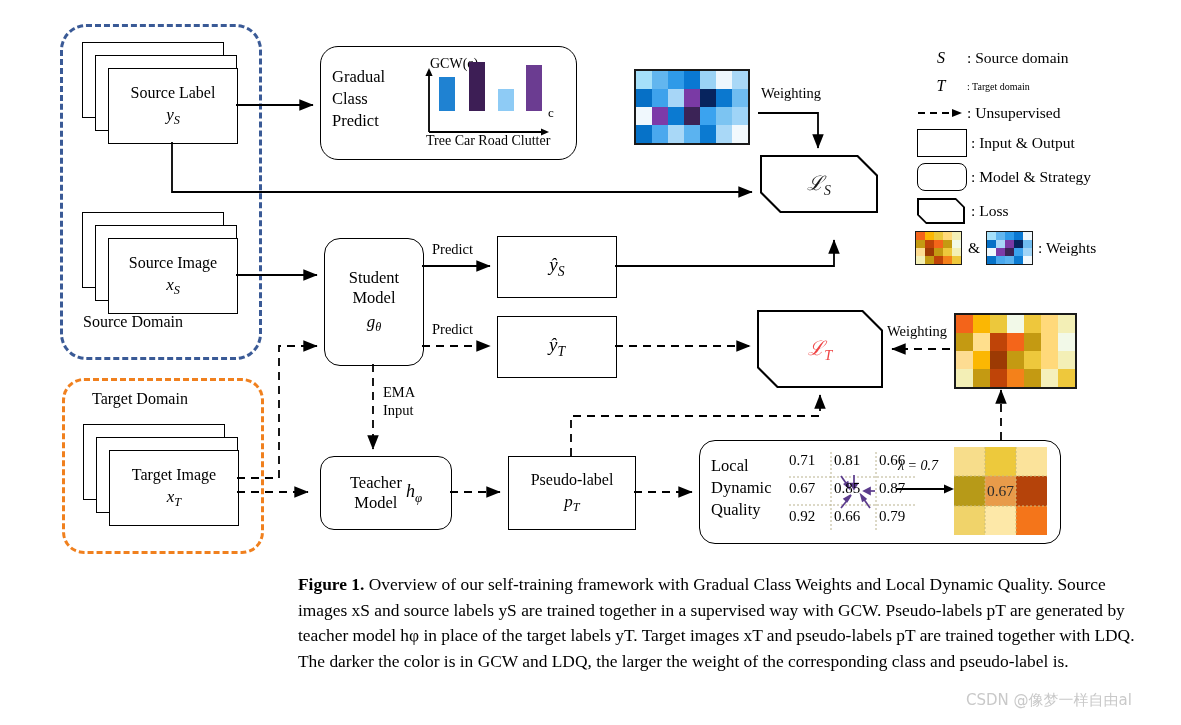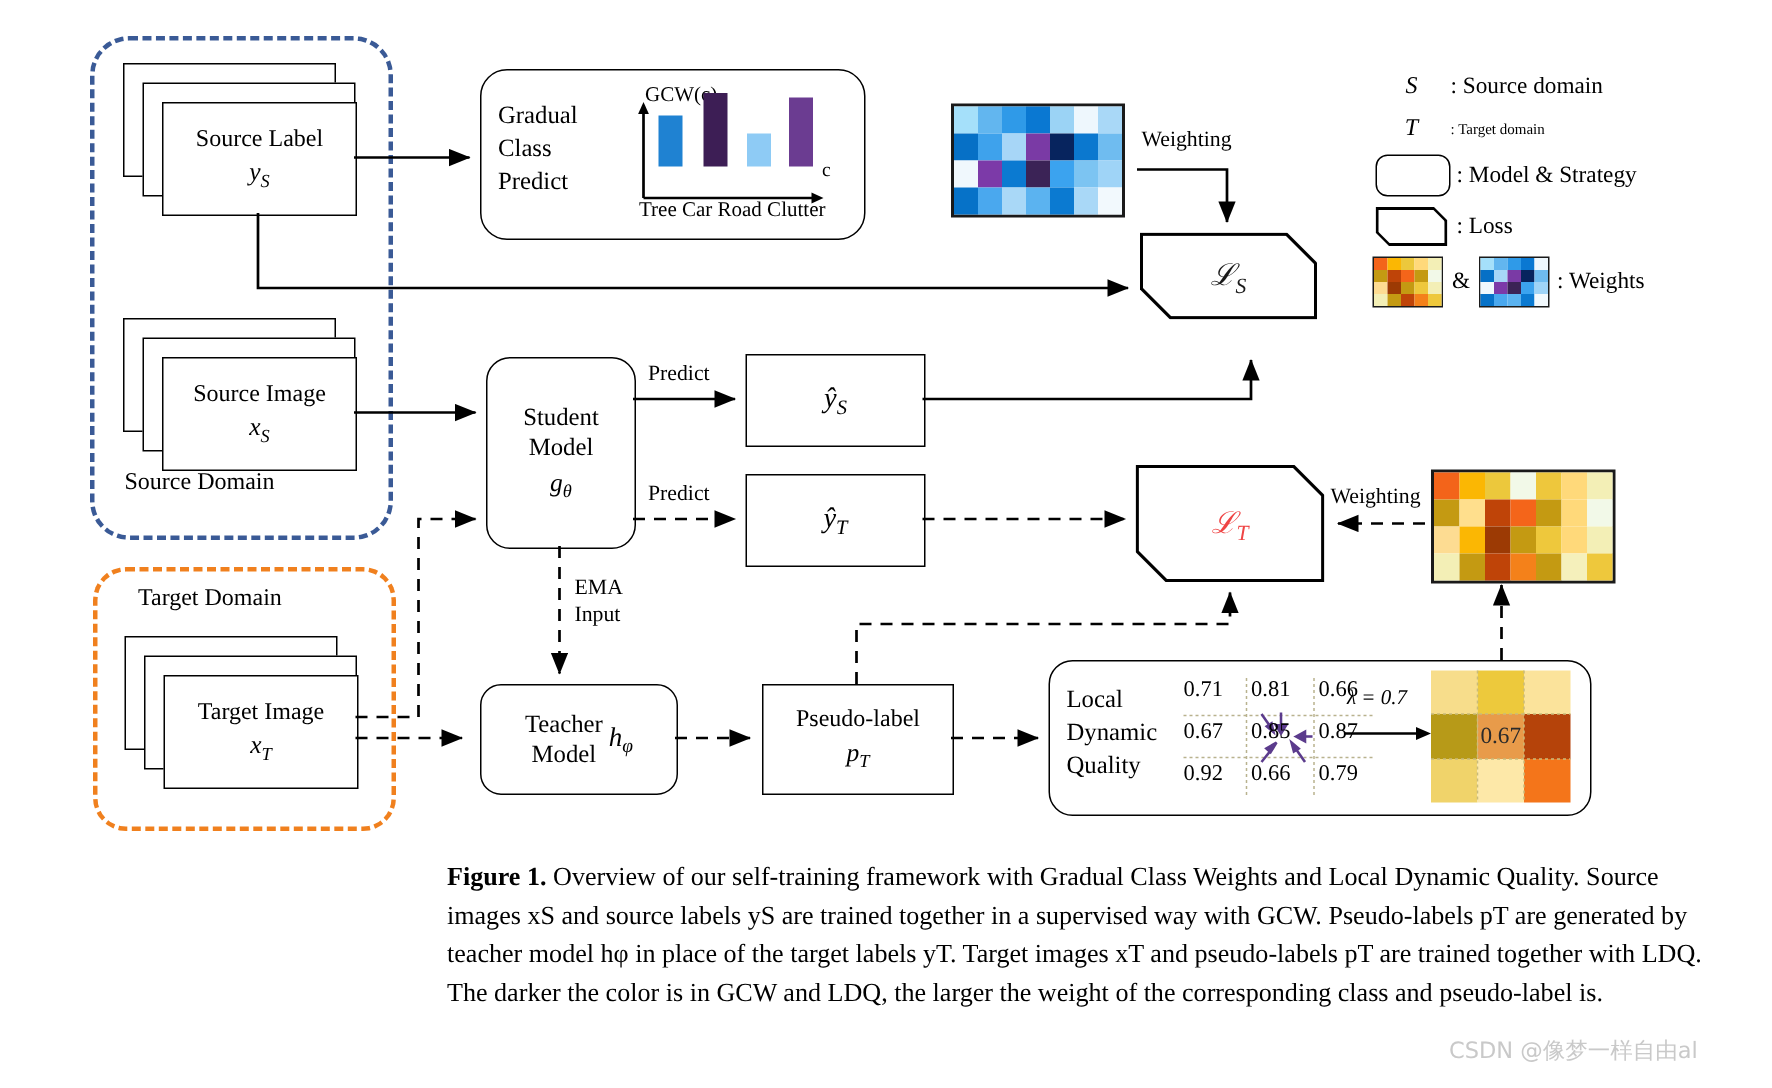--- a/index.html
+++ b/index.html
@@ -407,21 +407,36 @@
     <div style="width:52px; text-align:center;" class="math">S</div>
     <div class="lbl" style="font-size:15.5px;">: Source domain</div>
   </div>
 
   <div style="display:flex; align-items:center; height:28px;">
     <div style="width:52px; text-align:center;" class="math">T</div>
     <div class="lbl" style="font-size:10px;">: Target domain</div>
   </div>
 
 
-
+  <div style="display:flex; align-items:center; height:26px;">
+    <div style="width:52px; display:flex; justify-content:center;">
+      <svg width="46" height="10">
+        <line x1="0" y1="5" x2="34" y2="5" stroke="#000" stroke-width="2" stroke-dasharray="7,5"></line>
+        <polygon points="44,5 34,1 34,9" fill="#000"></polygon>
+      </svg>
+    </div>
+    <div class="lbl" style="font-size:15.5px;">: Unsupervised</div>
+  </div>
+
+  <div style="display:flex; align-items:center; height:34px;">
+    <div style="width:52px; display:flex; justify-content:flex-start; padding-left:2px;">
+      <div style="width:48px; height:26px; border:1.6px solid #000; background:#fff;"></div>
+    </div>
+    <div class="lbl" style="font-size:15.5px; margin-left:2px;">: Input &amp; Output</div>
+  </div>
 
   <div style="display:flex; align-items:center; height:34px;">
     <div style="width:52px; display:flex; justify-content:flex-start; padding-left:2px;">
       <div style="width:48px; height:26px; border:1.7px solid #000; border-radius:8px; background:#fff;"></div>
     </div>
     <div class="lbl" style="font-size:15.5px; margin-left:2px;">: Model &amp; Strategy</div>
   </div>
 
   <div style="display:flex; align-items:center; height:34px;">
     <div style="width:52px; display:flex; justify-content:flex-start; padding-left:2px;">

